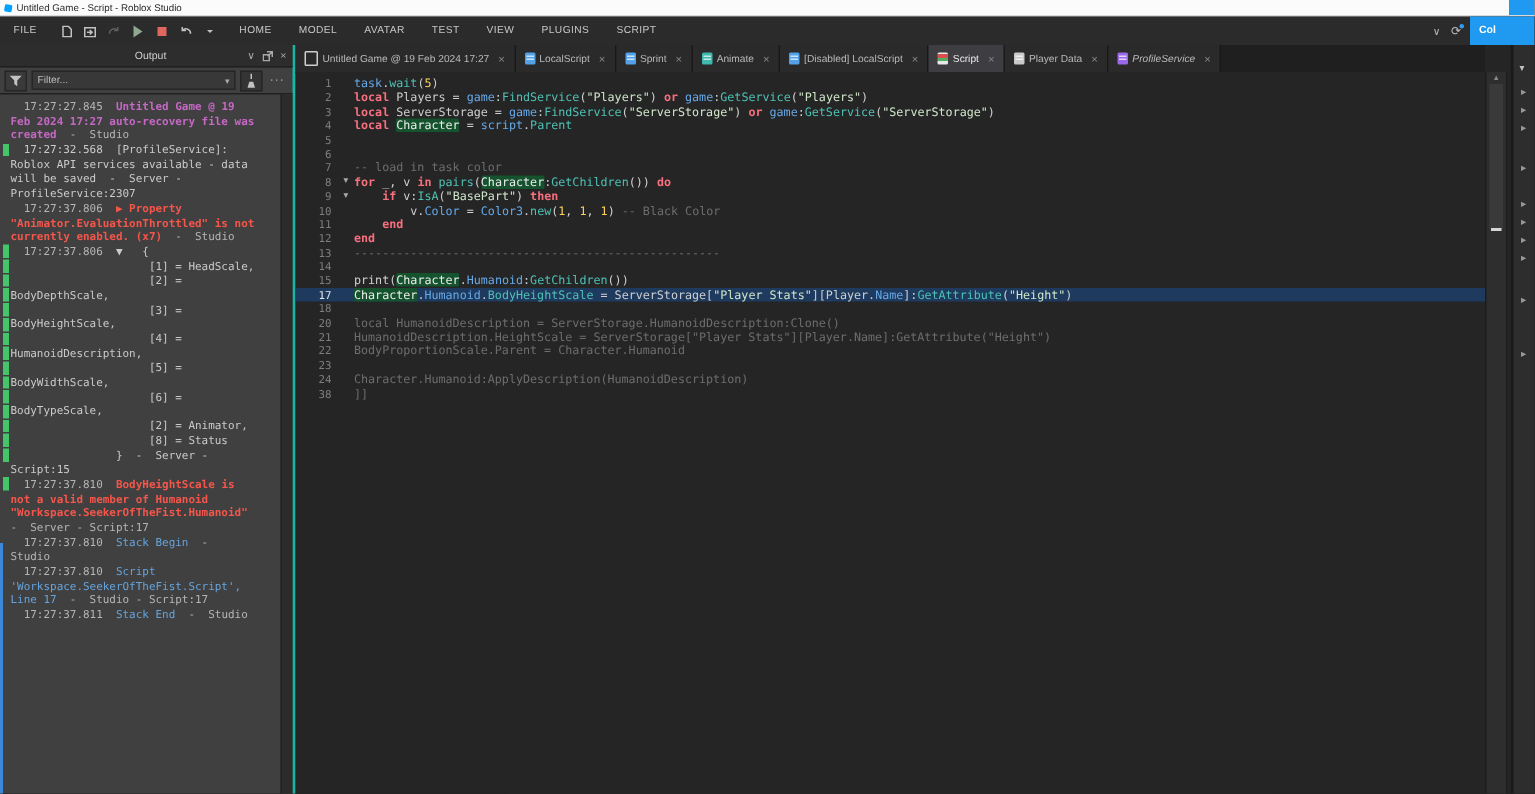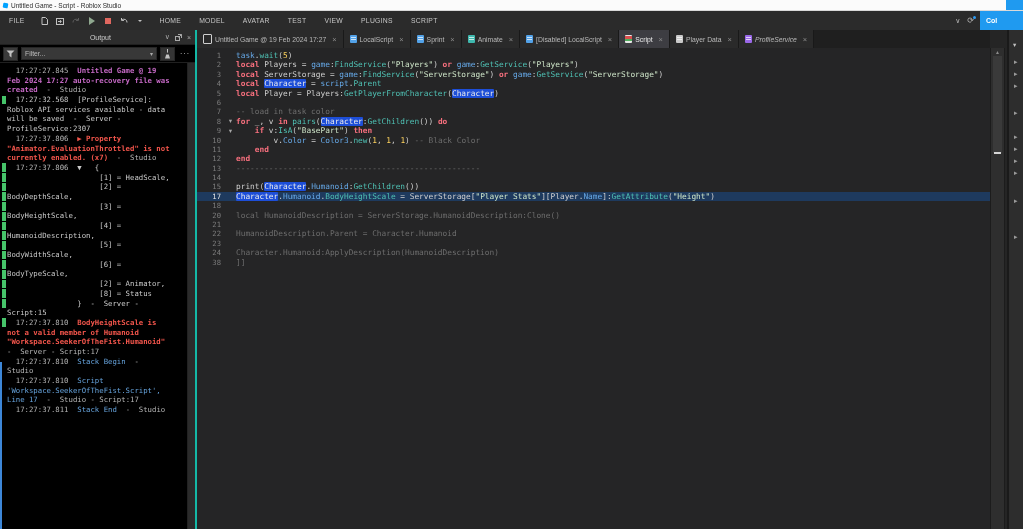--- a/index.html
+++ b/index.html
@@ -17,21 +17,21 @@
   .stop-sq{width:6px;height:6px;background:#e0675f}
   .caret-dn{width:0;height:0;border:2.5px solid transparent;border-top-color:#c2c2c2;margin-top:3px}
   .mb-right{margin-left:auto;display:flex;align-items:center;height:100%}
   .mb-chev{color:#b9b9b9;font-size:7px;margin-right:7px}
   .mb-sync{color:#b9b9b9;font-size:8px;margin-right:6px;position:relative}
   .mb-sync::after{content:'';position:absolute;right:-2px;top:0;width:3px;height:3px;border-radius:50%;background:#2f9df5}
   .collab-btn{height:19px;background:#1f9af0;color:#fff;font-size:7px;font-weight:bold;display:flex;align-items:center;padding-left:6px;width:37px;overflow:hidden;white-space:nowrap}
   
   .main{position:absolute;top:30px;left:0;right:0;bottom:0}
   
-  .output-panel{position:absolute;left:0;top:0;width:195px;bottom:0;background:#000000;border-right:2px solid #14b8a6}
+  .output-panel{position:absolute;left:0;top:0;width:195px;bottom:0;background:#404040;border-right:2px solid #14b8a6}
   .output-header{height:14px;display:flex;align-items:center;background:#2d2d2d;border-bottom:1px solid #202020;font-size:7px;color:#cfcfcf}
   .oh-title{flex:1;text-align:center;padding-left:36px}
   .oh-icons{display:flex;align-items:center;gap:5px;padding-right:4px;color:#a9a9a9;font-size:7px}
   .output-toolbar{height:17px;display:flex;align-items:center;gap:3px;padding:0 3px;border-bottom:1px solid #202020}
   .funnel-btn{width:13px;height:12px;background:#3a3a3a;border:1px solid #262626;display:flex;align-items:center;justify-content:center}
   .filter-combo{flex:1;height:11px;background:#383838;border:1px solid #262626;display:flex;align-items:center;font-size:6.8px;color:#bdbdbd;padding:0 3px}
   .filter-combo .cv{flex:1}
   .combo-arrow{color:#a9a9a9;font-size:6px}
   .broom-btn{width:13px;height:12px;display:flex;align-items:center;justify-content:center;background:#343434;border:1px solid #262626}
   .dots-btn{color:#c2c2c2;font-size:7px;letter-spacing:1px;padding:0 2px}
@@ -63,21 +63,21 @@
   .crow.cur .gut{color:#e6e6e6}
   .fold{width:11px;color:#a8a8a8;font-size:5.5px;flex:none;text-align:center}
   .codetext{white-space:pre;font:7.8px/9.4px "DejaVu Sans Mono",monospace;color:#cfcfcf}
   .kw{color:#f8707e;font-weight:bold}
   .bi{color:#66a9e8}
   .me{color:#4fc1b4}
   .st{color:#cfe6c9}
   .nu{color:#ffd45e}
   .co{color:#6d6d6d}
   .tx{color:#cfcfcf}
-  .sel{background:#1d4ed8;color:#ececec;border-radius:1px}
+  .sel{background:#14532d;color:#ececec;border-radius:1px}
   
   .vscroll{position:absolute;left:990px;top:18px;bottom:0;width:13px;background:#2e2e2e;border-left:1px solid #1c1c1c;border-right:1px solid #1c1c1c}
   .vs-up{position:absolute;top:1px;left:0;right:0;text-align:center;color:#8b8b8b;font-size:5px}
   .vthumb{position:absolute;left:2px;right:2px;top:8px;height:97px;background:#3a3a3a}
   .vdash{position:absolute;left:3px;right:3px;top:104px;height:2px;background:#d5d5d5}
   
   .right-strip{position:absolute;left:1007px;top:0;right:0;bottom:0;background:#2d2d2d;border-left:2px solid #1a1a1a}
   .rs-filter{position:absolute;top:11px;left:4px;color:#c2c2c2;font-size:6.5px}
   .rs-arrow{position:absolute;left:5px;color:#9a9a9a;font-size:7px;line-height:7px}
   
@@ -280,21 +280,20 @@
           <span class="codetext"><span class="kw">local </span><span class="tx">ServerStorage = </span><span class="bi">game</span><span class="tx">:</span><span class="me">FindService</span><span class="tx">(</span><span class="st">"ServerStorage"</span><span class="tx">) </span><span class="kw">or</span><span class="tx"> </span><span class="bi">game</span><span class="tx">:</span><span class="me">GetService</span><span class="tx">(</span><span class="st">"ServerStorage"</span><span class="tx">)</span></span>
         </div>
         <div class="crow">
           <span class="gut">4</span>
           <span class="fold"></span>
           <span class="codetext"><span class="kw">local </span><span class="sel">Character</span><span class="tx"> = </span><span class="bi">script</span><span class="tx">.</span><span class="me">Parent</span></span>
         </div>
         <div class="crow">
           <span class="gut">5</span>
           <span class="fold"></span>
-          <span class="codetext"><span class="kw">local </span><span class="tx">Player = Players:</span><span class="me">GetPlayerFromCharacter</span><span class="tx">(</span><span class="sel">Character</span><span class="tx">)</span></span>
         </div>
         <div class="crow">
           <span class="gut">6</span>
           <span class="fold"></span>
           <span class="codetext"></span>
         </div>
         <div class="crow">
           <span class="gut">7</span>
           <span class="fold"></span>
           <span class="codetext"><span class="co">-- load in task color</span></span>
@@ -350,25 +349,26 @@
           <span class="codetext"></span>
         </div>
         <div class="crow">
           <span class="gut">20</span>
           <span class="fold"></span>
           <span class="codetext"><span class="co">local HumanoidDescription = ServerStorage.HumanoidDescription:Clone()</span></span>
         </div>
         <div class="crow">
           <span class="gut">21</span>
           <span class="fold"></span>
+          <span class="codetext"><span class="co">HumanoidDescription.HeightScale = ServerStorage["Player Stats"][Player.Name]:GetAttribute("Height")</span></span>
         </div>
         <div class="crow">
           <span class="gut">22</span>
           <span class="fold"></span>
-          <span class="codetext"><span class="co">HumanoidDescription.Parent = Character.Humanoid</span></span>
+          <span class="codetext"><span class="co">BodyProportionScale.Parent = Character.Humanoid</span></span>
         </div>
         <div class="crow">
           <span class="gut">23</span>
           <span class="fold"></span>
           <span class="codetext"></span>
         </div>
         <div class="crow">
           <span class="gut">24</span>
           <span class="fold"></span>
           <span class="codetext"><span class="co">Character.Humanoid:ApplyDescription(HumanoidDescription)</span></span>

